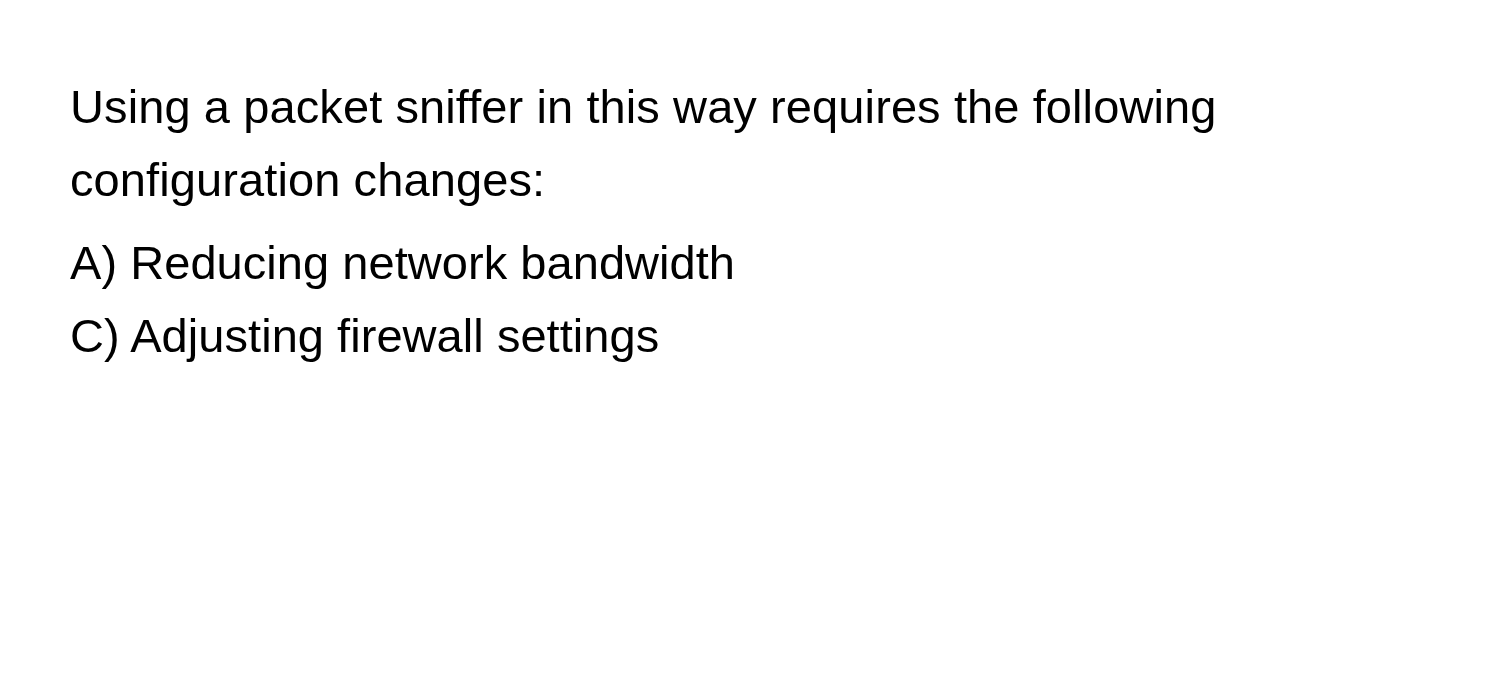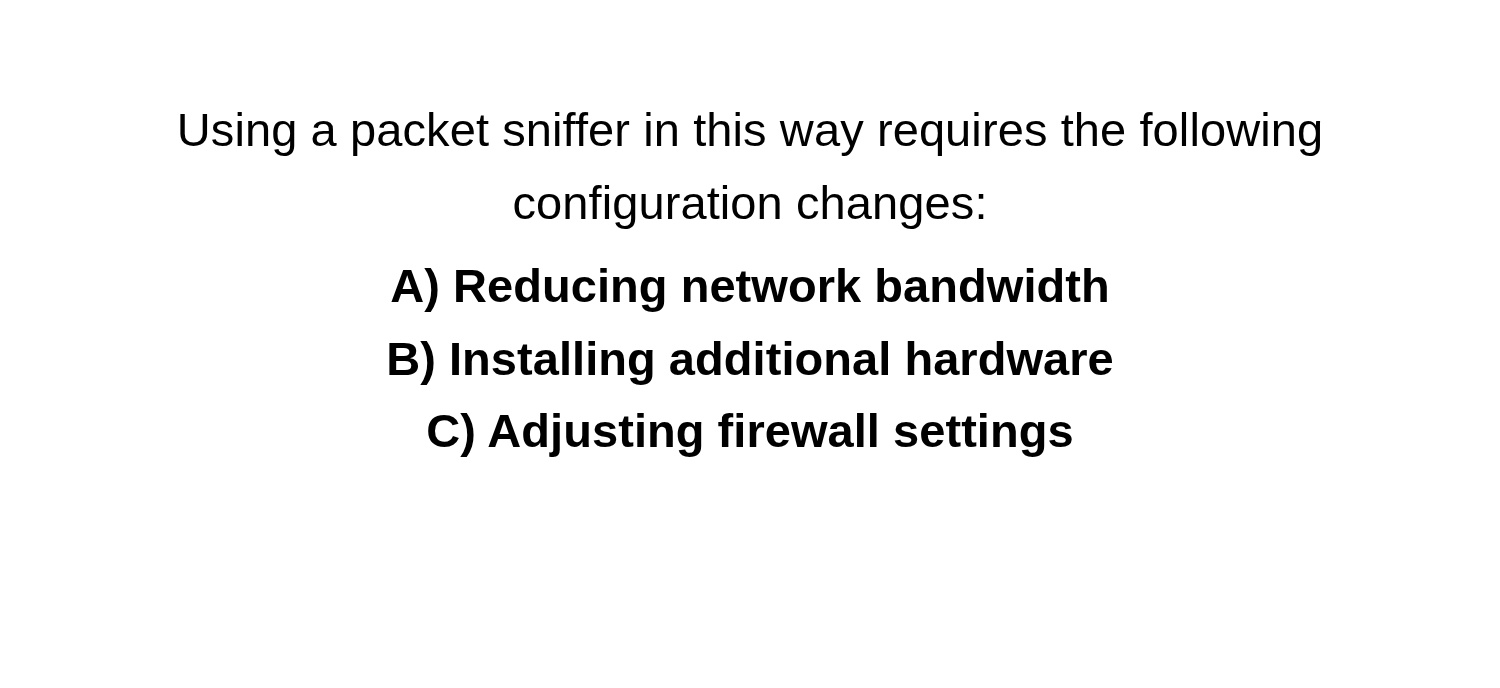--- a/index.html
+++ b/index.html
@@ -5,44 +5,41 @@
   html, body {
     margin: 0;
     padding: 0;
     width: 1500px;
     height: 688px;
     background: #ffffff;
     font-family: -apple-system, BlinkMacSystemFont, "Segoe UI", Helvetica, Arial, sans-serif;
     color: #000000;
   }
   .container {
-    padding: 94px 70px 0 70px;
+    padding: 71px 70px 0 70px;
     box-sizing: border-box;
-    text-align: center;
   }
   .stem {
     font-size: 47px;
     line-height: 1.55;
     margin-bottom: 10px;
     letter-spacing: 0.1px;
   }
   .options {
     display: flex;
     flex-direction: column;
-    font-weight: bold;
   }
   .option {
     font-size: 47px;
     line-height: 1.55;
     letter-spacing: 0.05px;
   }
 </style>
 </head>
 <body>
 
 <div class="container">
   <div class="stem">Using a packet sniffer in this way requires the following configuration changes:</div>
   <div class="options">
     <div class="option">A) Reducing network bandwidth</div>
-    <div class="option">B) Installing additional hardware</div>
     <div class="option">C) Adjusting firewall settings</div>
   </div>
 </div>
 
 </body></html>

